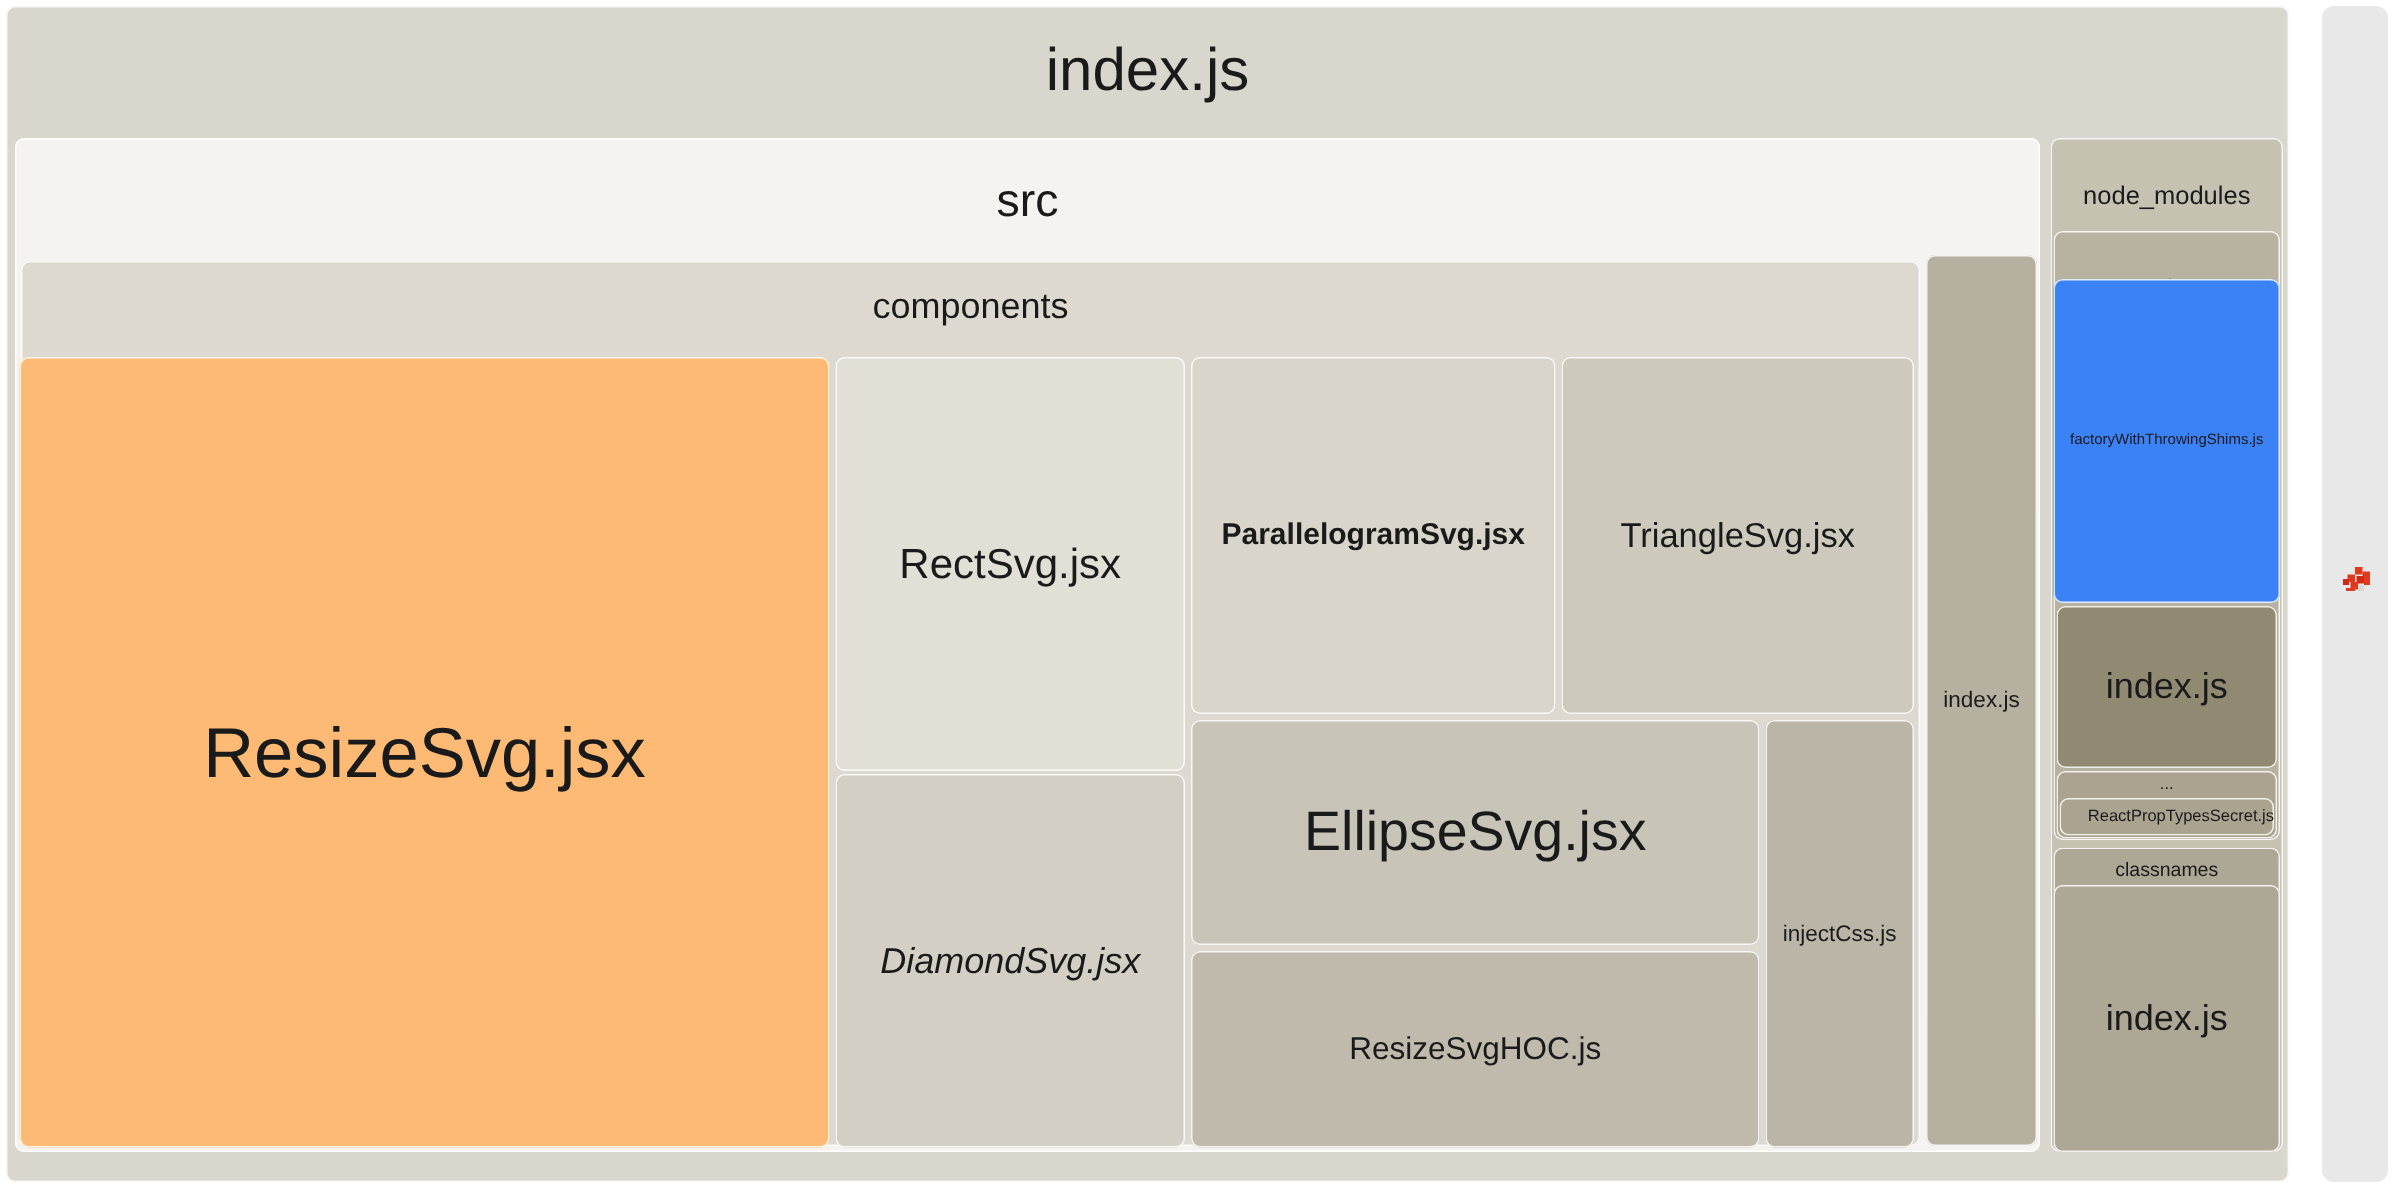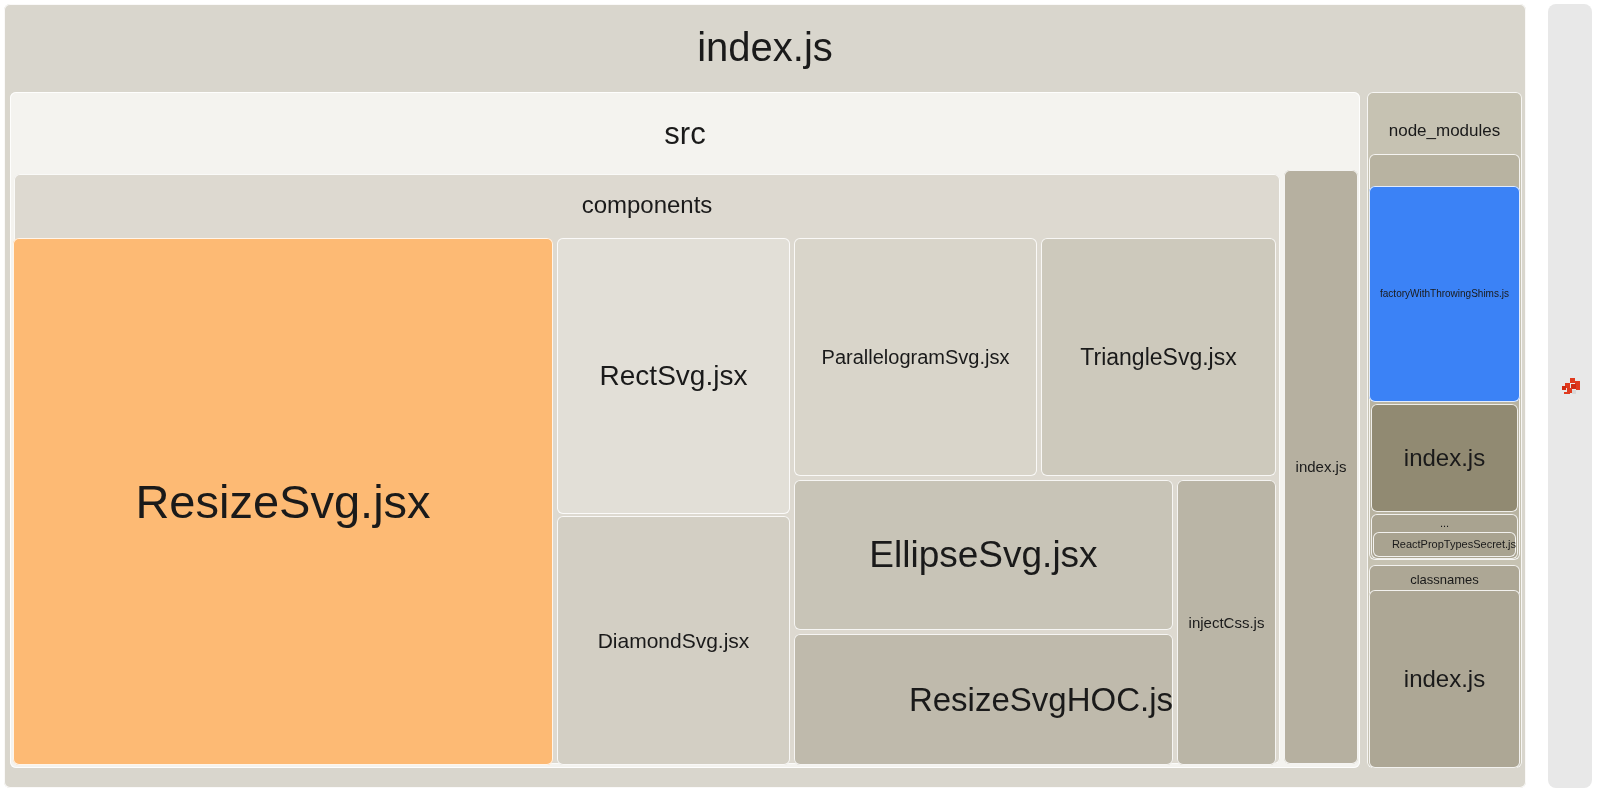--- a/index.html
+++ b/index.html
@@ -110,33 +110,33 @@
       <div class="tile" style="left: 1284px; top: 170px; width: 74px; height: 594px; background: rgb(182, 176, 160); z-index: 12;">
         <span class="lbl mid" style="font-size: 15px;">index.js</span>
       </div>
       <div class="tile" style="left: 13px; top: 238px; width: 540px; height: 527px; background: #fdba74; z-index: 13;">
         <span class="lbl mid" style="font-size: 47px;">ResizeSvg.jsx</span>
       </div>
       <div class="tile" style="left: 557px; top: 238px; width: 233px; height: 276px; background: rgb(226, 223, 215); z-index: 13;">
         <span class="lbl mid" style="font-size: 28px;">RectSvg.jsx</span>
       </div>
       <div class="tile" style="left: 557px; top: 516px; width: 233px; height: 249px; background: rgb(211, 207, 196); z-index: 13;">
-        <span class="lbl mid" style="font-size: 21px;">DiamondSvg.jsx</span>
+        <span class="lbl mid" style="font-size: 24px; font-style: italic;">DiamondSvg.jsx</span>
       </div>
-      <div class="tile" style="left: 794px; top: 238px; width: 243px; height: 238px; background: rgb(217, 213, 202); z-index: 13;">
+      <div class="tile" style="left: 794px; top: 238px; width: 243px; height: 238px; background: rgb(217, 213, 202); z-index: 13; font-weight: bold;">
         <span class="lbl mid" style="font-size: 20px;">ParallelogramSvg.jsx</span>
       </div>
       <div class="tile" style="left: 1041px; top: 238px; width: 235px; height: 238px; background: rgb(205, 201, 188); z-index: 13; padding-left: 24px;">
         <span class="lbl mid" style="font-size: 23px;">TriangleSvg.jsx</span>
       </div>
       <div class="tile" style="left: 794px; top: 480px; width: 379px; height: 150px; background: rgb(200, 196, 183); z-index: 13;">
         <span class="lbl mid" style="font-size: 37px;">EllipseSvg.jsx</span>
       </div>
       <div class="tile" style="left: 794px; top: 634px; width: 379px; height: 131px; background: rgb(191, 186, 172); z-index: 13;">
-        <span class="lbl mid" style="font-size: 33px; text-align: right;">ResizeSvgHOC.js</span>
+        <span class="lbl mid" style="font-size: 21px;">ResizeSvgHOC.js</span>
       </div>
       <div class="tile" style="left: 1177px; top: 480px; width: 99px; height: 285px; background: rgb(186, 181, 166); z-index: 13;">
         <span class="lbl mid" style="font-size: 15px;">injectCss.js</span>
       </div>
       <div class="tile" style="left: 1369px; top: 154px; width: 151px; height: 406px; background: rgb(184, 179, 161); z-index: 12;">
         <span class="lbl top" style="top: 28px; font-size: 21px;">prop-types</span>
       </div>
       <div class="tile" style="left: 1369px; top: 186px; width: 151px; height: 216px; background: #3b82f6; z-index: 13;">
         <span class="lbl mid" style="font-size: 10px;">factoryWithThrowingShims.js</span>
       </div>

